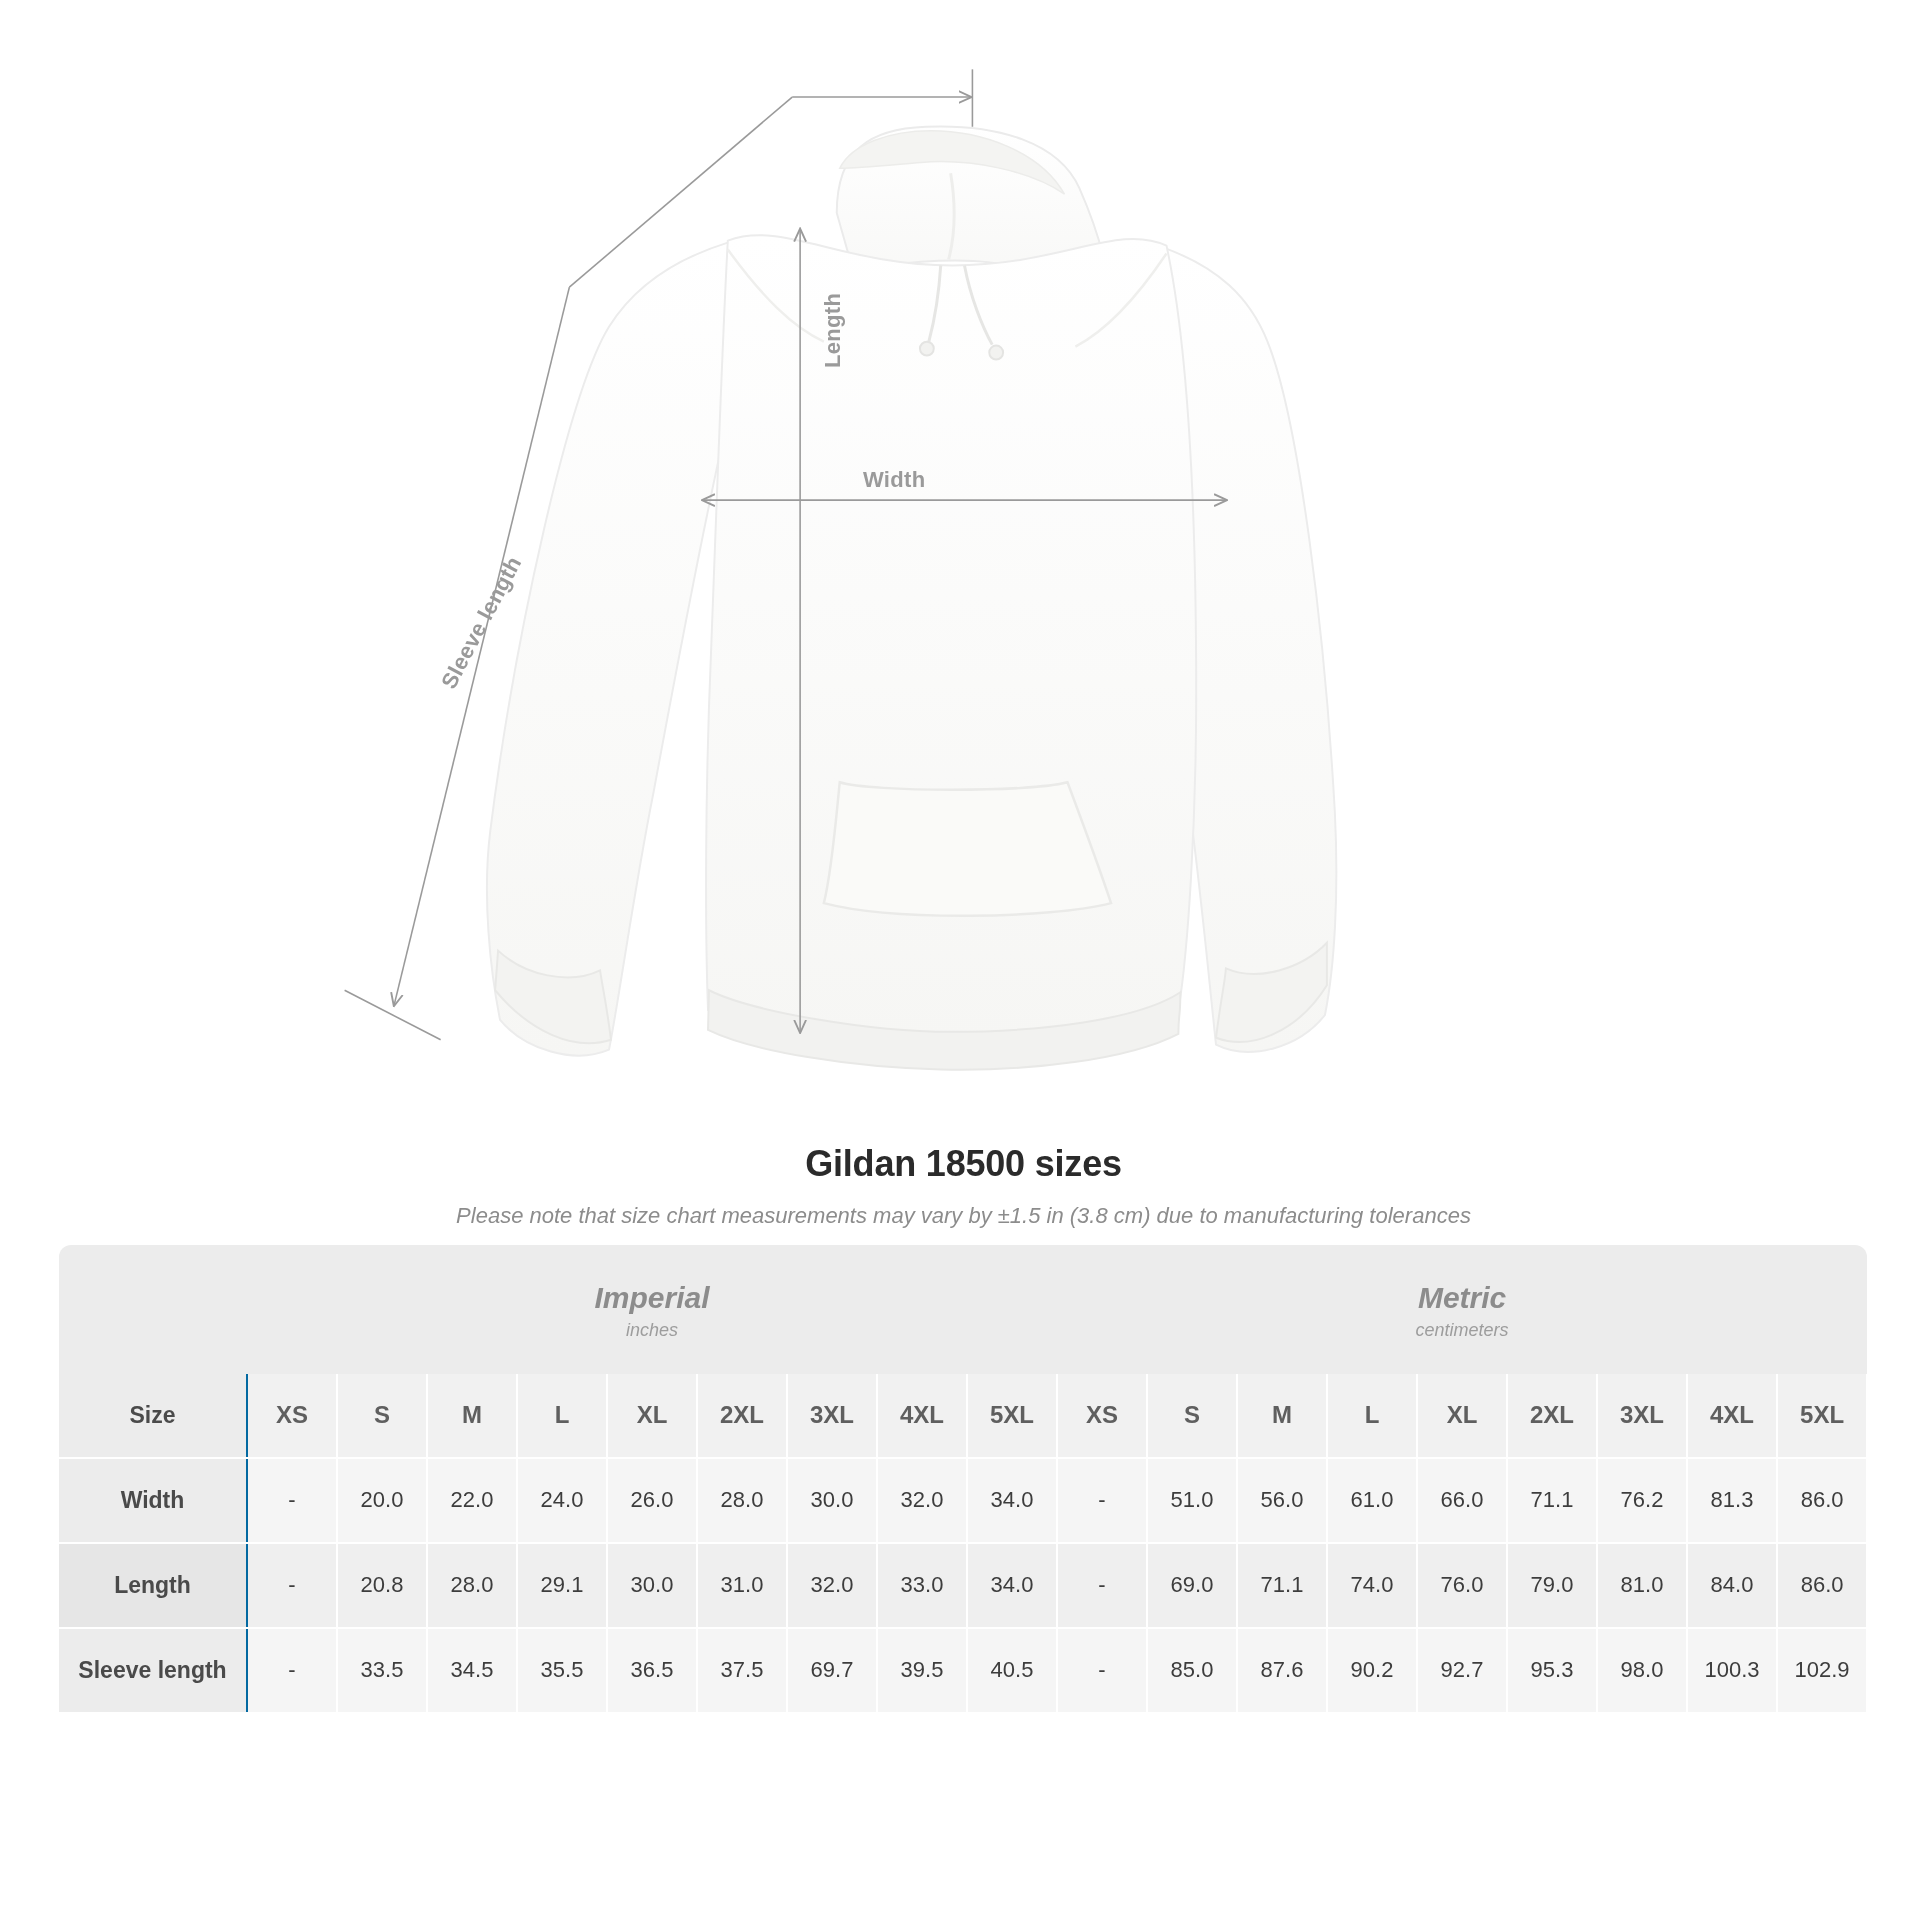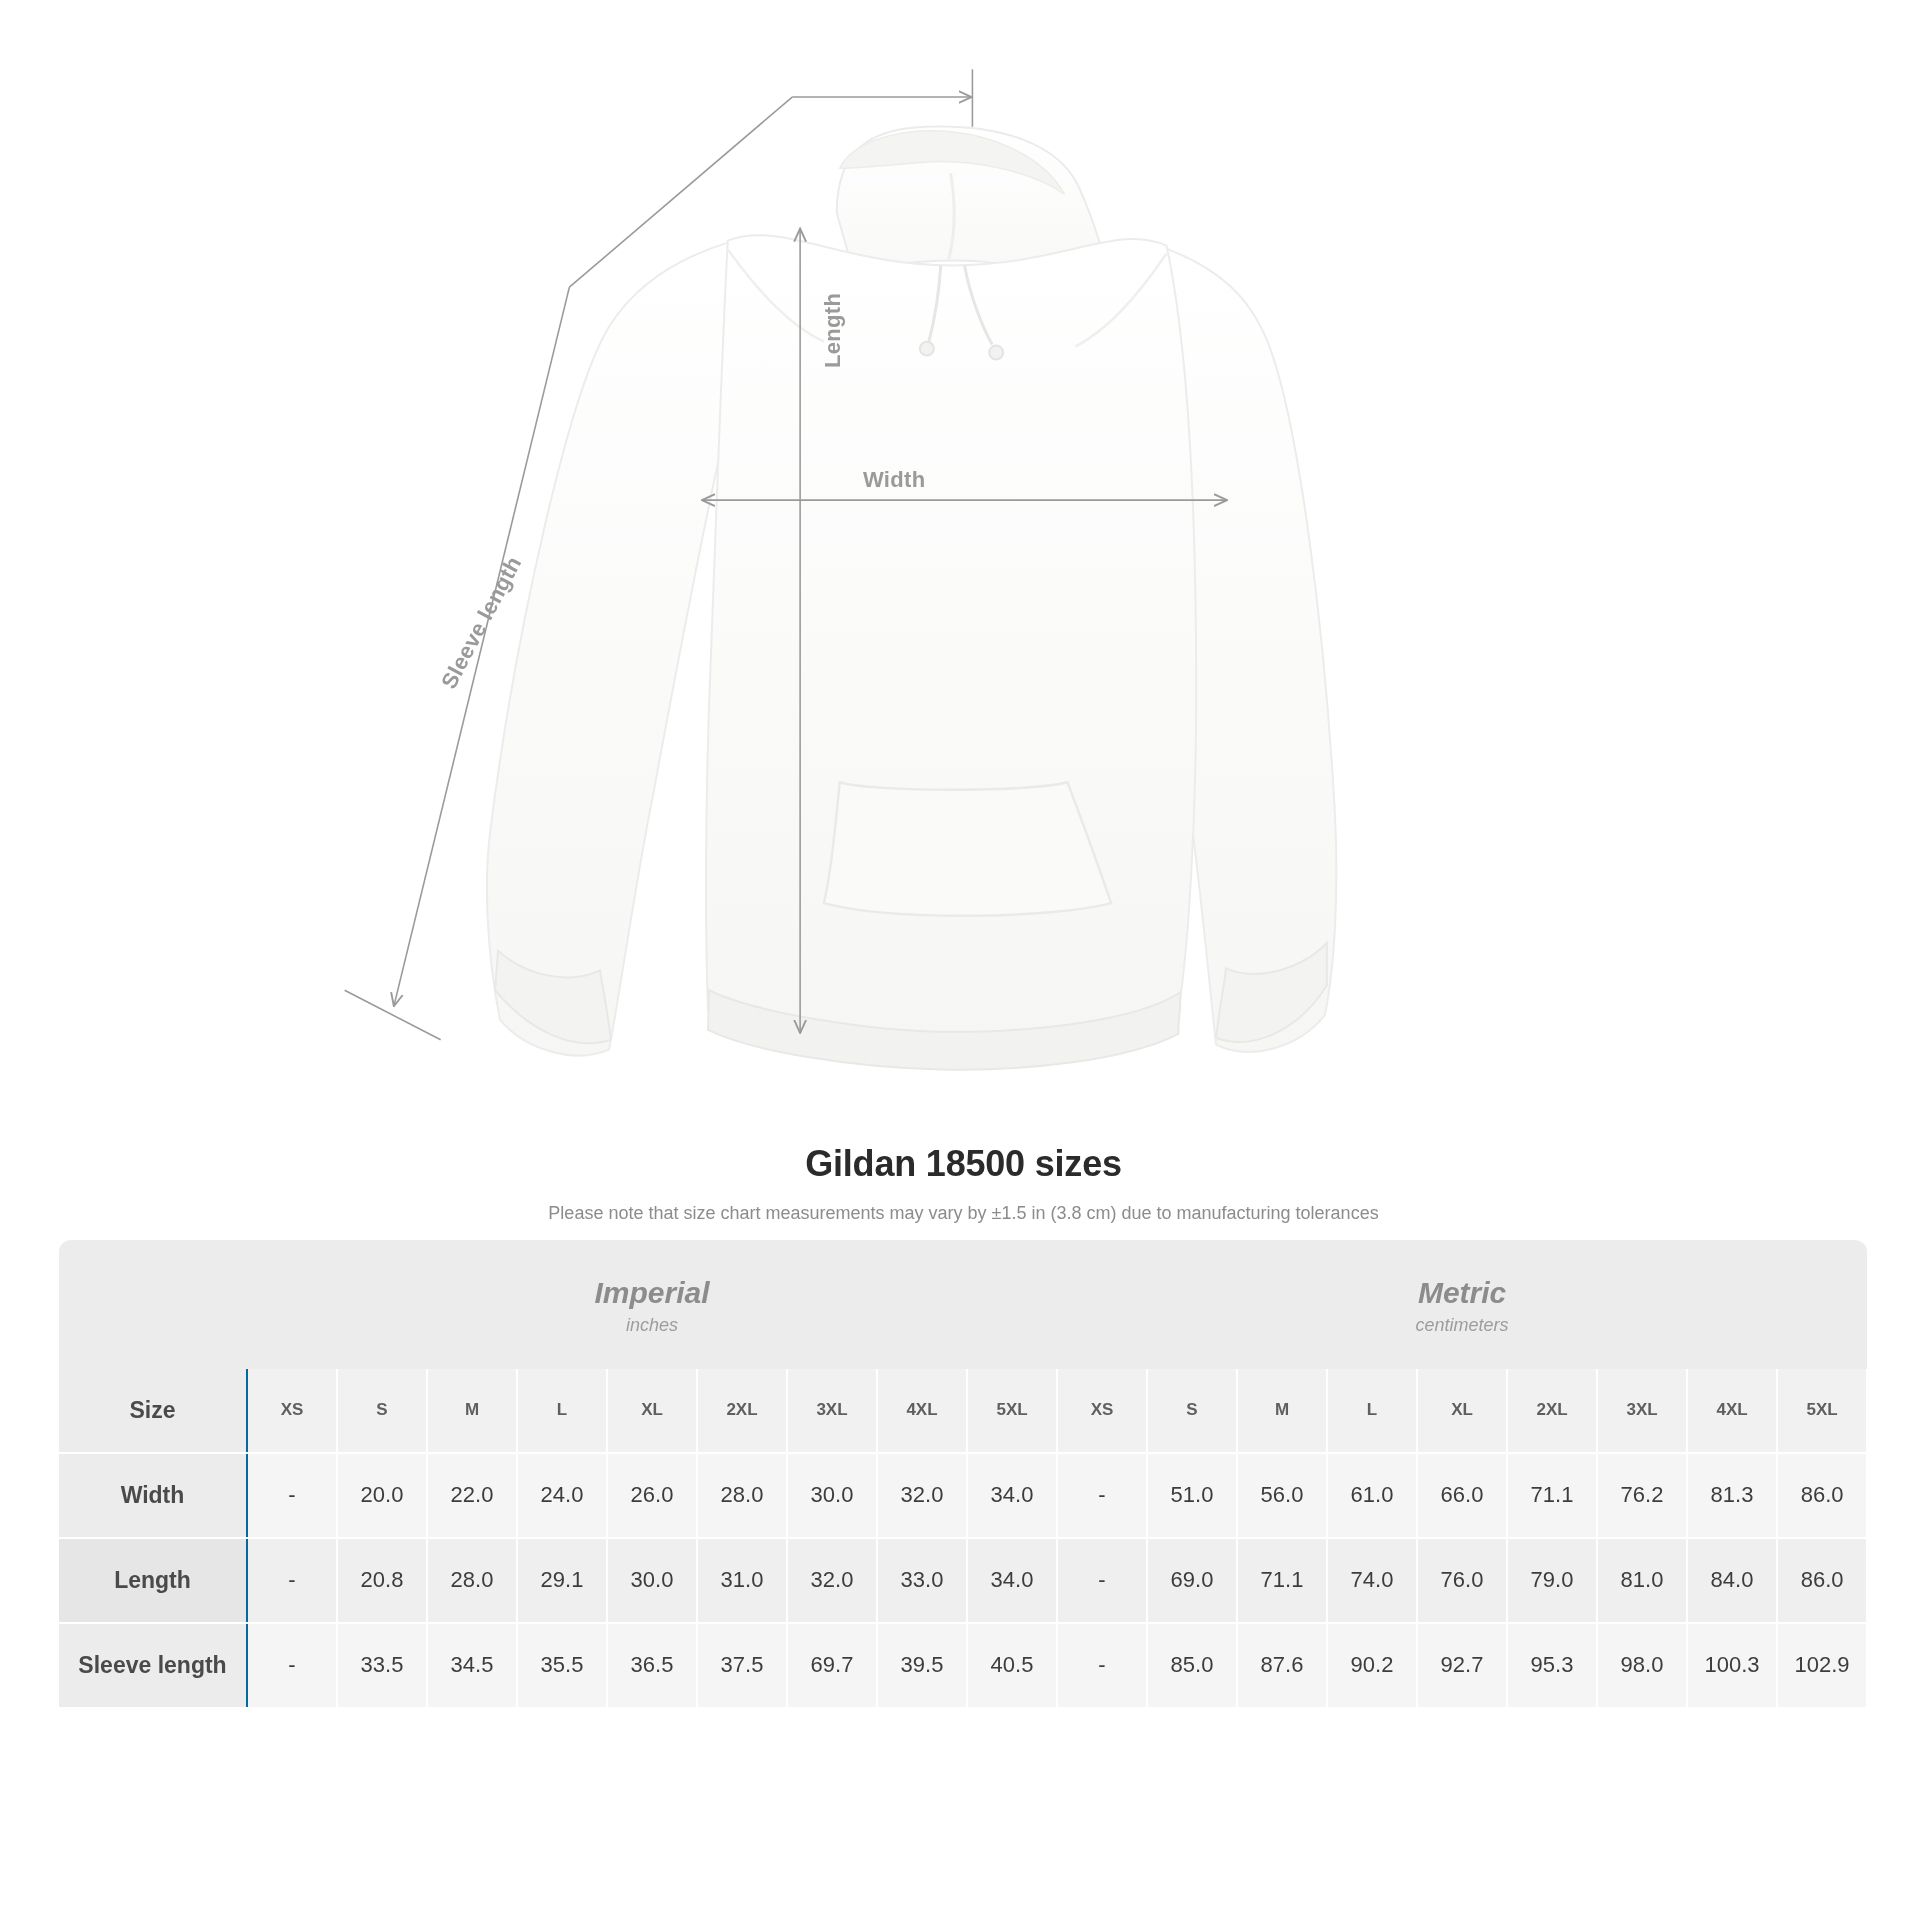--- a/index.html
+++ b/index.html
@@ -55,21 +55,22 @@
     margin-top: 24px;
   }
   .chart-title {
     font-size: 36px;
     font-weight: bold;
     color: #2b2b2b;
     margin: 0 0 18px 0;
     letter-spacing: -0.2px;
   }
   .chart-subtitle {
-    font-size: 18px;
+    font-size: 22px;
+    font-style: italic;
     color: #8c8c8c;
     margin: 0;
   }
 
   
   .table-wrap {
     margin: 16px 59px 0 59px;
   }
   table.size-table {
     width: 1808px;
@@ -109,21 +110,21 @@
     border-bottom: 2px solid #ffffff;
     text-align: center;
     font-size: 22px;
     font-weight: normal;
   }
   th.hdr {
     background: #f1f1f1;
     color: #5f5f5f;
     font-weight: bold;
     padding: 26px 0;
-    font-size: 17px;
+    font-size: 24px;
   }
   th.row-hdr {
     background: #ececec;
     color: #4a4a4a;
     font-weight: bold;
     font-size: 23px;
     padding: 28px 10px;
     text-align: center;
     border-right: 2px solid #0369a1;
     border-bottom: 2px solid #ffffff;

